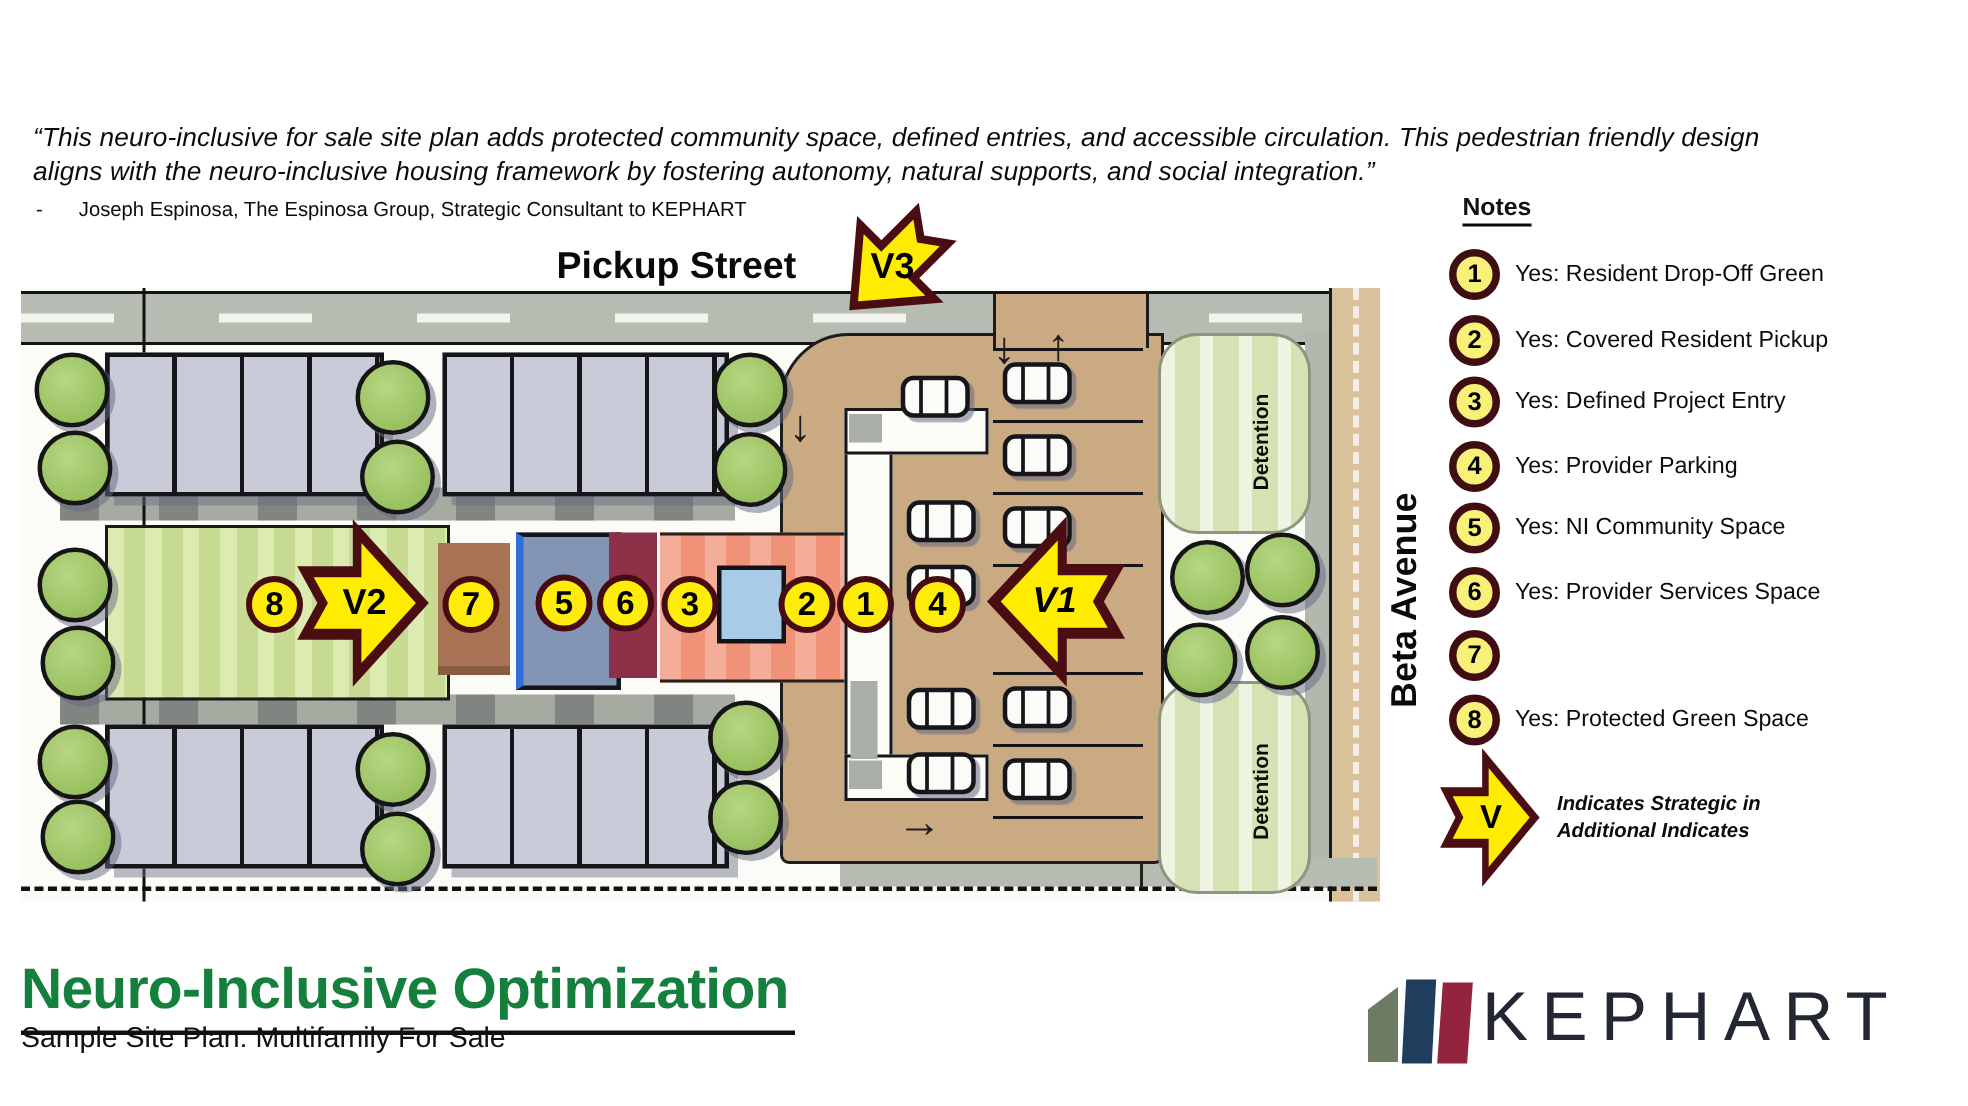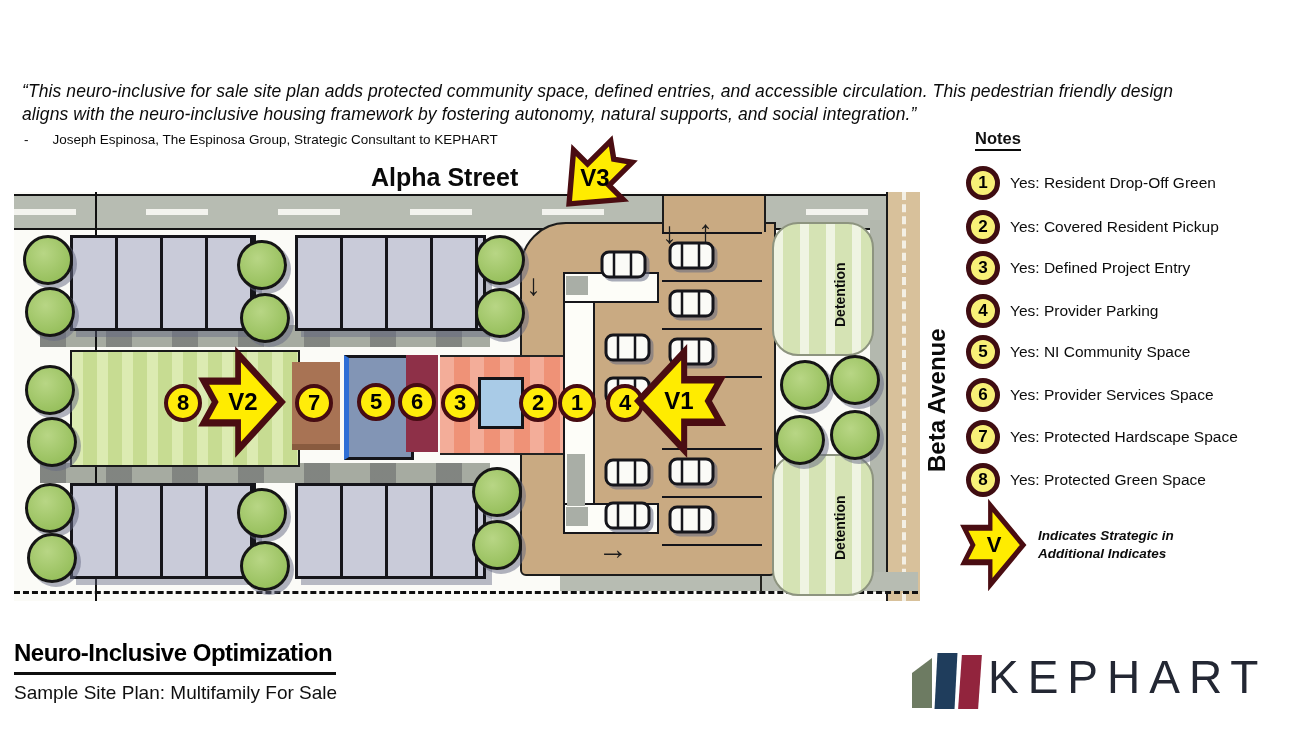--- a/index.html
+++ b/index.html
@@ -87,42 +87,42 @@
 
   
   #notes-title{left:975px;top:129px;font-size:16.5px;font-weight:bold;
                border-bottom:2px solid #0a0a0a;padding-bottom:1px;}
   .note-row{position:absolute;left:966px;display:flex;align-items:center;gap:10px;width:330px;}
   .note-text{font-size:15.5px;color:#0c0c0c;}
   #legend-text{left:1038px;top:527px;font-size:13.5px;font-style:italic;font-weight:600;
                line-height:18px;color:#0c0c0c;}
 
   
-  #footer-title{left:14px;top:639px;font-size:24px;font-weight:bold;color:#000000;
+  #footer-title{left:14px;top:639px;font-size:38px;font-weight:bold;color:#15803d;
                 border-bottom:3px solid #0f0f0f;padding:0 4px 5px 0;letter-spacing:-.5px;}
   #footer-sub{left:14px;top:682px;font-size:19px;color:#101010;}
   .logo-bar{position:absolute;top:653px;width:20px;height:56px;}
   #logo-green{left:912px;top:658px;height:50px;background:#6d7b62;
               clip-path:polygon(0 30%,100% 0,100% 100%,0 100%);}
   #logo-navy{left:936px;background:#1f3d5c;transform:skewX(-3deg);}
   #logo-red{left:960px;top:655px;height:54px;background:#92243d;transform:skewX(-4deg);}
   #logo-text{left:988px;top:650px;font-size:46px;letter-spacing:9px;color:#232733;font-weight:400;}
 </style>
 </head>
 <body>
 
 <div id="page">
 
   <div class="abs" id="quote">“This neuro-inclusive for sale site plan adds protected community space, defined entries, and accessible circulation. This pedestrian friendly design aligns with the neuro-inclusive housing framework by fostering autonomy, natural supports, and social integration.”</div>
   <div class="abs" id="attr">
     <span>-</span>
     <span>Joseph Espinosa, The Espinosa Group, Strategic Consultant to KEPHART</span>
   </div>
 
-  <div class="abs street-label" style="left:371px;top:163px;">Alpha Street</div>
+  <div class="abs street-label" style="left:371px;top:163px;">Pickup Street</div>
   <div class="abs street-label" id="beta-label" style="left:923px;top:472px;">Beta Avenue</div>
 
   <div class="abs" id="plan">
 
     <div class="ground road-top">
         <div class="dash"></div>
       </div>
     <div class="ground beta-road">
         <div class="dash"></div>
       </div>
@@ -174,21 +174,21 @@
     <div class="marker" style="left:505px;top:192px;">2</div>
     <div class="marker" style="left:544px;top:192px;">1</div>
     <div class="marker" style="left:592px;top:192px;">4</div>
 
     <div class="vp" style="left:188px;top:158px;width:82px;height:104px;">
       <svg viewBox="0 0 100 100" preserveAspectRatio="none">
         <polygon points="2,30 44,30 44,4 97,50 44,96 44,70 2,70 16,50" fill="#ffec00" stroke="#4a0d12" stroke-width="7" stroke-linejoin="miter"></polygon>
       </svg>
       <span class="vp-label">V2</span>
     </div>
-    <div class="vp" style="left:622px;top:156px;width:86px;height:106px;">
+    <div class="vp" style="left:646px;top:156px;width:86px;height:106px;font-style:italic;">
       <svg viewBox="0 0 100 100" preserveAspectRatio="none" style="transform:rotate(180deg);">
         <polygon points="2,30 44,30 44,4 97,50 44,96 44,70 2,70 16,50" fill="#ffec00" stroke="#4a0d12" stroke-width="7" stroke-linejoin="miter"></polygon>
       </svg>
       <span class="vp-label">V1</span>
     </div>
   <div class="tree" style="left: 9px; top: 43px;"></div>
       <div class="tree" style="left: 11px; top: 95px;"></div>
       <div class="tree" style="left: 11px; top: 173px;"></div>
       <div class="tree" style="left: 13px; top: 225px;"></div>
       <div class="tree" style="left: 11px; top: 291px;"></div>
@@ -282,21 +282,20 @@
   <div class="note-row" style="top:335px;">
     <span class="note-circle">5</span>
     <span class="note-text">Yes: NI Community Space</span>
   </div>
   <div class="note-row" style="top:378px;">
     <span class="note-circle">6</span>
     <span class="note-text">Yes: Provider Services Space</span>
   </div>
   <div class="note-row" style="top:420px;">
     <span class="note-circle">7</span>
-    <span class="note-text">Yes: Protected Hardscape Space</span>
   </div>
   <div class="note-row" style="top:463px;">
     <span class="note-circle">8</span>
     <span class="note-text">Yes: Protected Green Space</span>
   </div>
 
   <div class="vp abs" style="left:963px;top:502px;width:62px;height:86px;">
     <svg viewBox="0 0 100 100" preserveAspectRatio="none">
       <polygon points="2,30 44,30 44,4 97,50 44,96 44,70 2,70 16,50" fill="#ffec00" stroke="#4a0d12" stroke-width="7" stroke-linejoin="miter"></polygon>
     </svg>

